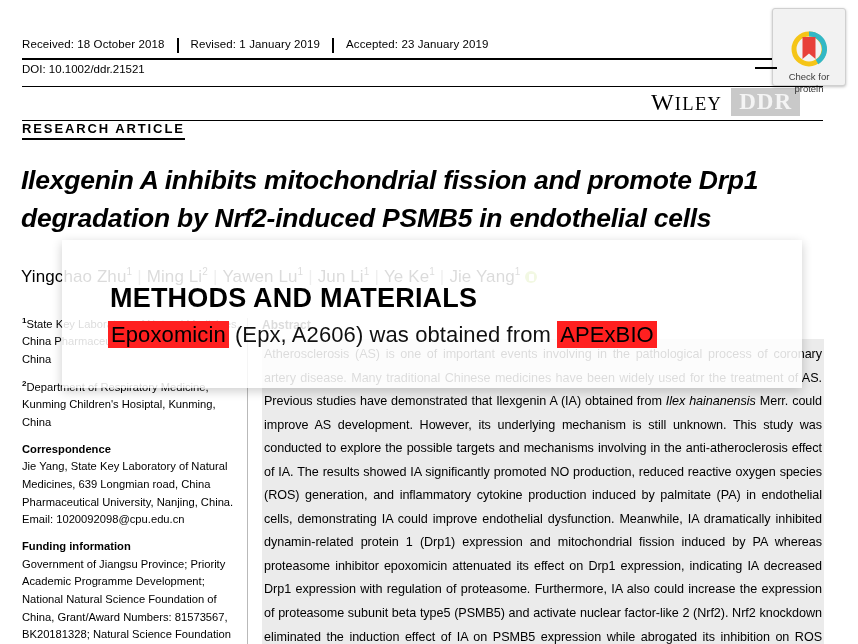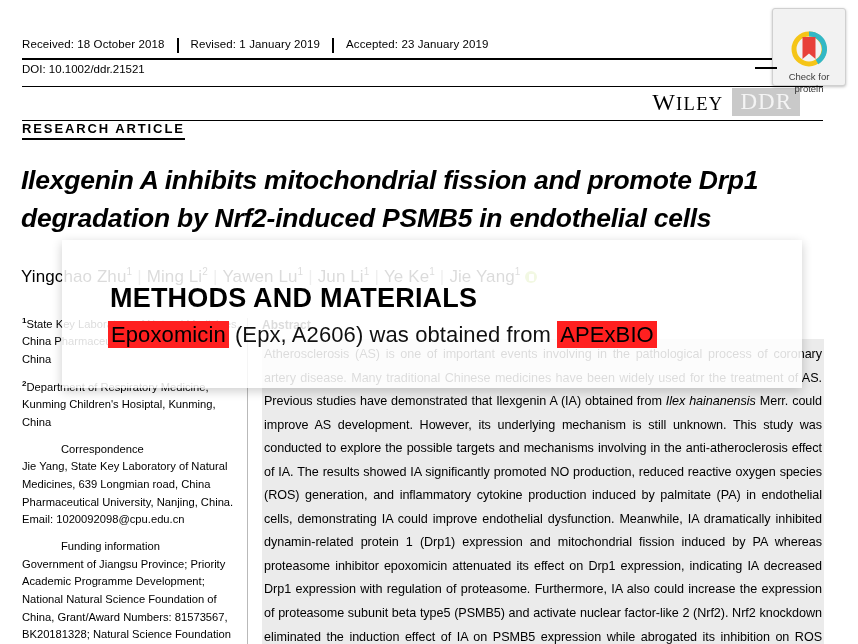--- a/index.html
+++ b/index.html
@@ -84,21 +84,21 @@
     letter-spacing: 1.3px;
     color: #000;
   }
   .wiley .cap { font-size: 24px; }
   .wiley .sc { font-size: 18.5px; }
   .ddr {
     background: #c9c9c9;
     color: #f4f4f4;
     font-family: "Liberation Serif", serif;
     font-size: 23px;
-    font-weight: normal;
+    font-weight: bold;
     letter-spacing: 1px;
     padding: 2px 8px 3px 8px;
     line-height: 1;
   }
   .rule-brand {
     position: absolute;
     left: 22px;
     top: 120px;
     width: 801px;
     height: 1.3px;
@@ -167,21 +167,21 @@
   
   .meta-col {
     position: absolute;
     left: 22px;
     top: 315px;
     width: 218px;
     font-size: 11.2px;
     line-height: 1.58;
   }
   .meta-col p { margin: 0 0 9px 0; }
-  .meta-col .lbl { font-weight: normal; margin-left: 39px; }
+  .meta-col .lbl { font-weight: bold; }
   .meta-col sup { font-size: 8px; vertical-align: super; font-weight: bold;}
 
   .col-rule {
     position: absolute;
     left: 247px;
     top: 318px;
     width: 1.1px;
     height: 326px;
     background: #b9b9b9;
   }

